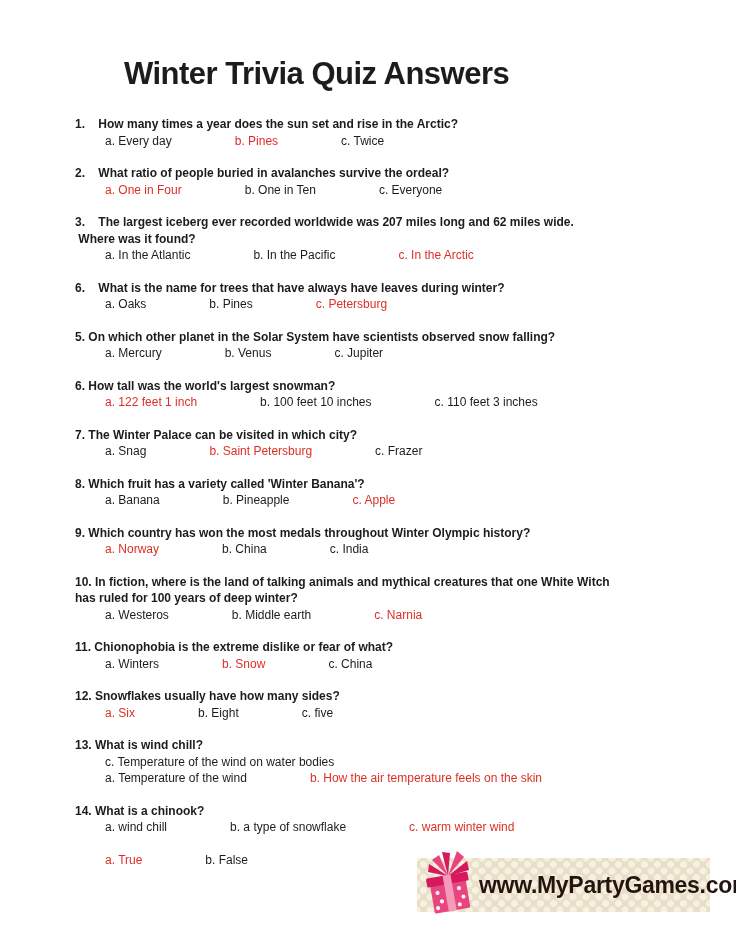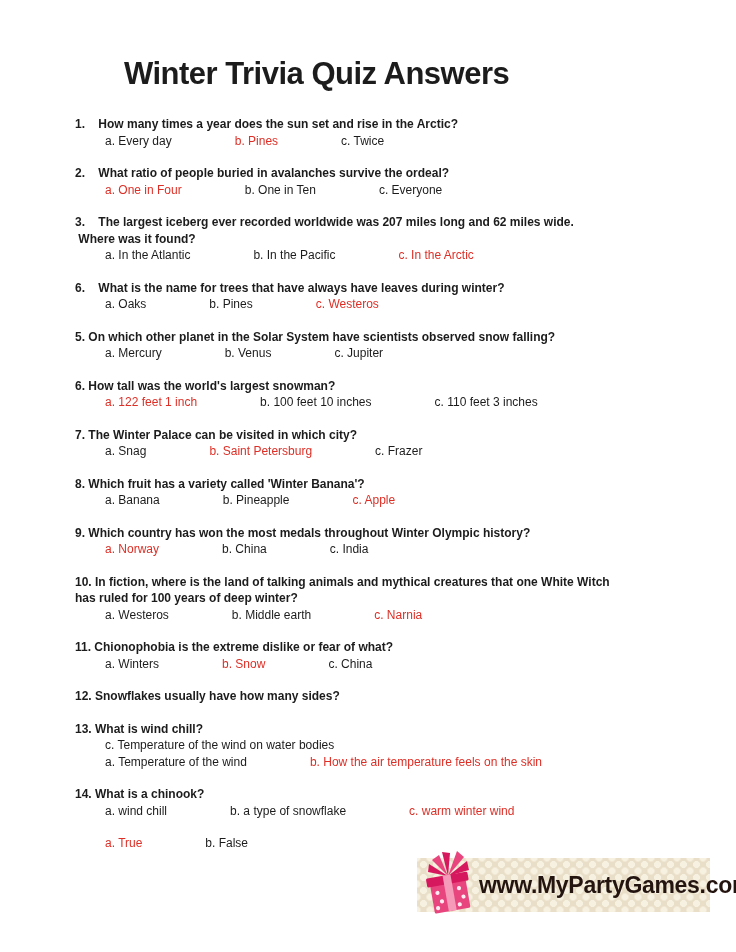--- a/index.html
+++ b/index.html
@@ -92,21 +92,21 @@
         <div class="q-line">2.    What ratio of people buried in avalanches survive the ordeal?</div>
         <div class="a-line"><span class="opt correct">a. One in Four</span><span class="opt">b. One in Ten</span><span class="opt">c. Everyone</span></div>
       </div>
       <div class="question-block">
         <div class="q-line">3.    The largest iceberg ever recorded worldwide was 207 miles long and 62 miles wide.</div>
         <div class="q-line"> Where was it found?</div>
         <div class="a-line"><span class="opt">a. In the Atlantic</span><span class="opt">b. In the Pacific</span><span class="opt correct">c. In the Arctic</span></div>
       </div>
       <div class="question-block">
         <div class="q-line">6.    What is the name for trees that have always have leaves during winter?</div>
-        <div class="a-line"><span class="opt">a. Oaks</span><span class="opt">b. Pines</span><span class="opt correct">c. Westeros</span></div>
+        <div class="a-line"><span class="opt">a. Oaks</span><span class="opt">b. Pines</span><span class="opt correct">c. Petersburg</span></div>
       </div>
       <div class="question-block">
         <div class="q-line">5. On which other planet in the Solar System have scientists observed snow falling?</div>
         <div class="a-line"><span class="opt">a. Mercury</span><span class="opt">b. Venus</span><span class="opt">c. Jupiter</span></div>
       </div>
       <div class="question-block">
         <div class="q-line">6. How tall was the world's largest snowman?</div>
         <div class="a-line"><span class="opt correct">a. 122 feet 1 inch</span><span class="opt">b. 100 feet 10 inches</span><span class="opt">c. 110 feet 3 inches</span></div>
       </div>
       <div class="question-block">
@@ -125,20 +125,21 @@
         <div class="q-line">10. In fiction, where is the land of talking animals and mythical creatures that one White Witch</div>
         <div class="q-line">has ruled for 100 years of deep winter?</div>
         <div class="a-line"><span class="opt">a. Westeros</span><span class="opt">b. Middle earth</span><span class="opt correct">c. Narnia</span></div>
       </div>
       <div class="question-block">
         <div class="q-line">11. Chionophobia is the extreme dislike or fear of what?</div>
         <div class="a-line"><span class="opt">a. Winters</span><span class="opt correct">b. Snow</span><span class="opt">c. China</span></div>
       </div>
       <div class="question-block">
         <div class="q-line">12. Snowflakes usually have how many sides?</div>
+        <div class="a-line"><span class="opt correct">a. Six</span><span class="opt">b. Eight</span><span class="opt">c. five</span></div>
       </div>
       <div class="question-block">
         <div class="q-line">13. What is wind chill?</div>
         <div class="a-line"><span class="opt">c. Temperature of the wind on water bodies</span></div>
         <div class="a-line"><span class="opt">a. Temperature of the wind</span><span class="opt correct">b. How the air temperature feels on the skin</span></div>
       </div>
       <div class="question-block">
         <div class="q-line">14. What is a chinook?</div>
         <div class="a-line"><span class="opt">a. wind chill</span><span class="opt">b. a type of snowflake</span><span class="opt correct">c. warm winter wind</span></div>
       </div>

